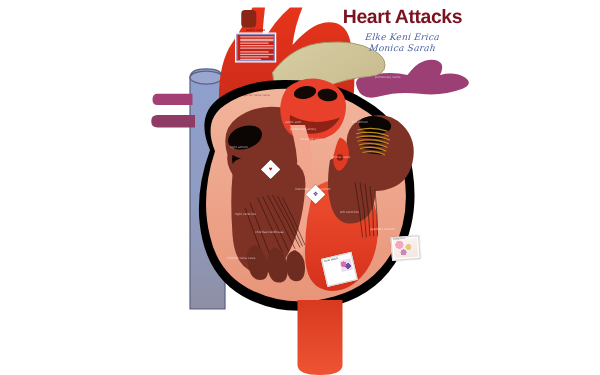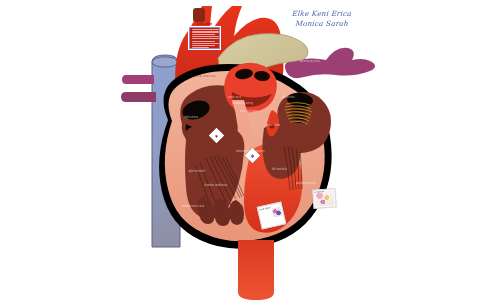--- a/index.html
+++ b/index.html
@@ -337,17 +337,18 @@
   <div class="thumb thumb-a">
     <div class="tx">heart attack</div>
     <div class="pic"></div>
   </div>
   <div class="thumb thumb-b">
     <div class="pic"></div>
     <div class="cap">symptoms</div>
   </div>
 
   <div class="title-block">
+    <div class="main-title">Heart Attacks</div>
     <div class="byline">Elke Keni Erica</div>
     <div class="byline" style="margin-top:0">Monica Sarah</div>
   </div>
 
 </div>
 
 </body></html>

